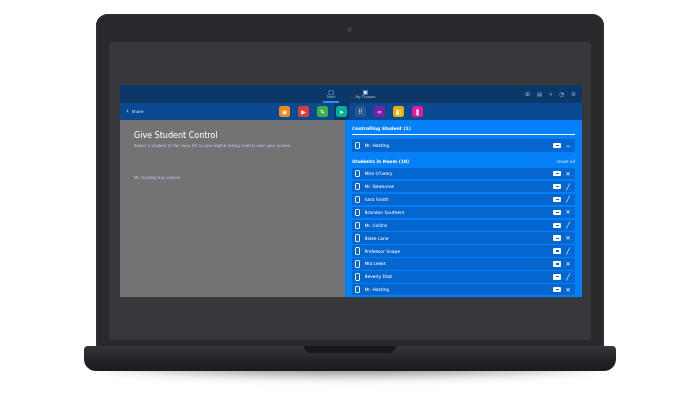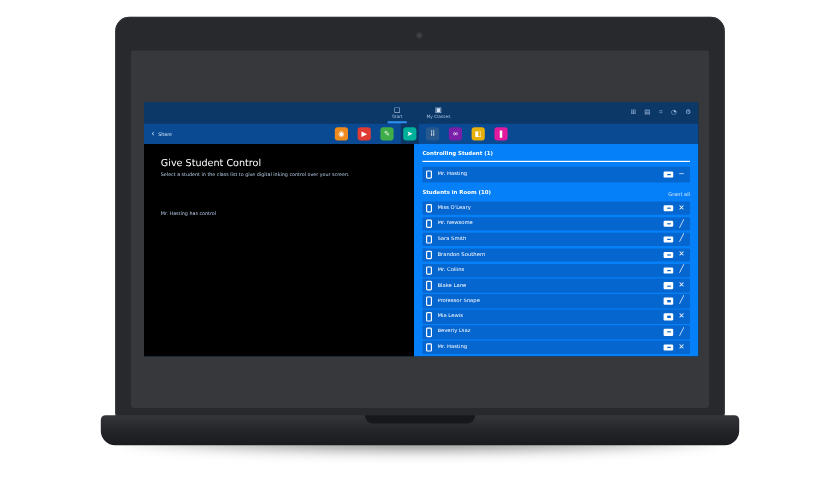--- a/index.html
+++ b/index.html
@@ -52,21 +52,21 @@
     display:flex; align-items:center; gap:4px; }
   .tool-wrap { display:flex; align-items:center; justify-content:center;
     height:17px; padding:0 2px; }
   .tool-wrap.selected { background:#0c3766; }
   .tool { width:11px; height:11px; border-radius:2.5px; display:flex; align-items:center;
     justify-content:center; cursor:pointer; }
   .tool span { font-size:6px; line-height:6px; color:#fff; }
 
   
   .content { display:flex; height:177px; }
-  .left-pane { width:225px; height:100%; padding:11px 14px; background:#000000; }
+  .left-pane { width:225px; height:100%; padding:11px 14px; background:#737373; }
   .h1 { color:#ffffff; font-size:8px; line-height:10px; font-weight:400; }
   .desc { color:#b9d0ec; font-size:4px; line-height:6px; margin-top:2px; width:200px; }
   .status { color:#b9d0ec; font-size:4px; margin-top:26px; }
 
   
   .panel { width:237px; height:100%; background:#0580f8; padding:5px 7px 3px; overflow:hidden; }
   .sec-head { color:#ffffff; font-size:4.5px; font-weight:bold; line-height:7px; }
   .rule { height:1px; background:#ffffff; margin:2px 0 4px; }
   .row { display:flex; align-items:center; background:#0666d0; border-radius:1px;
     height:12px; padding:0 3px; cursor:pointer; }

